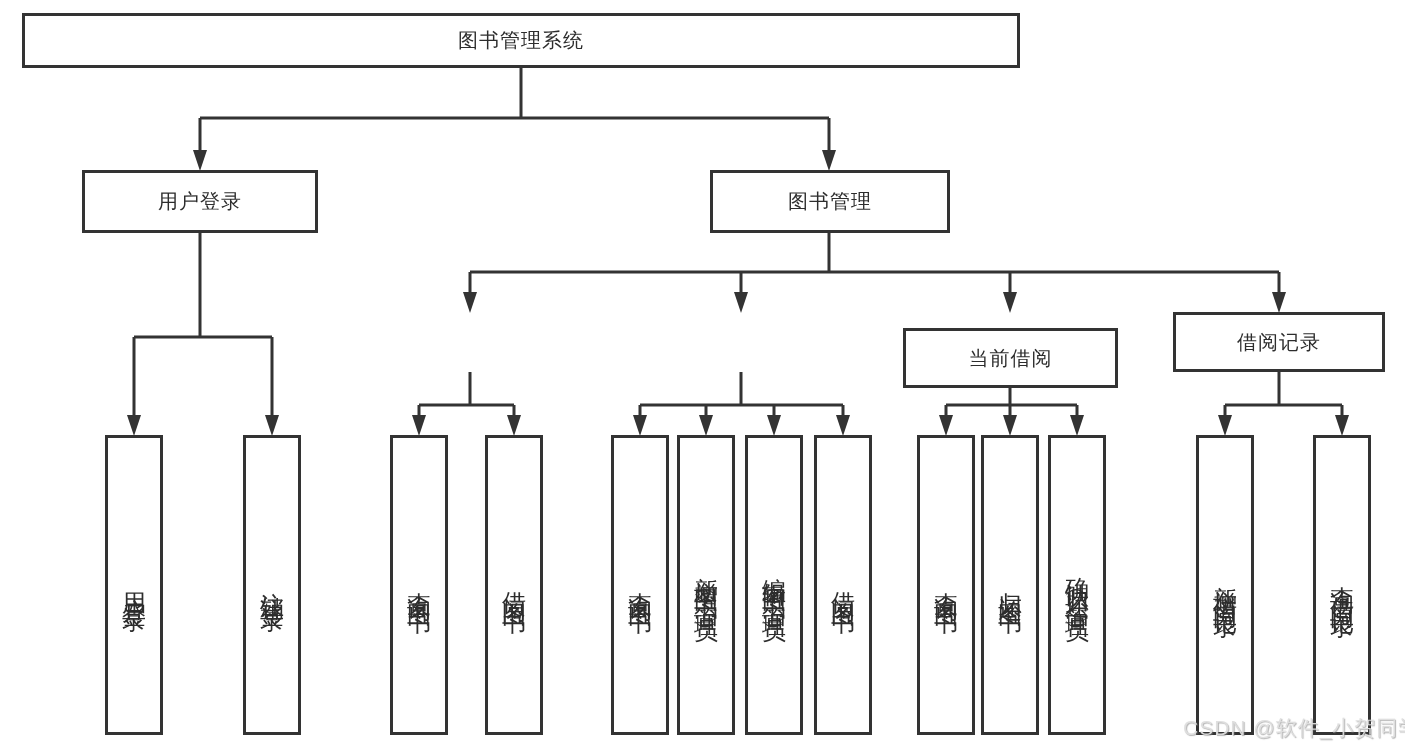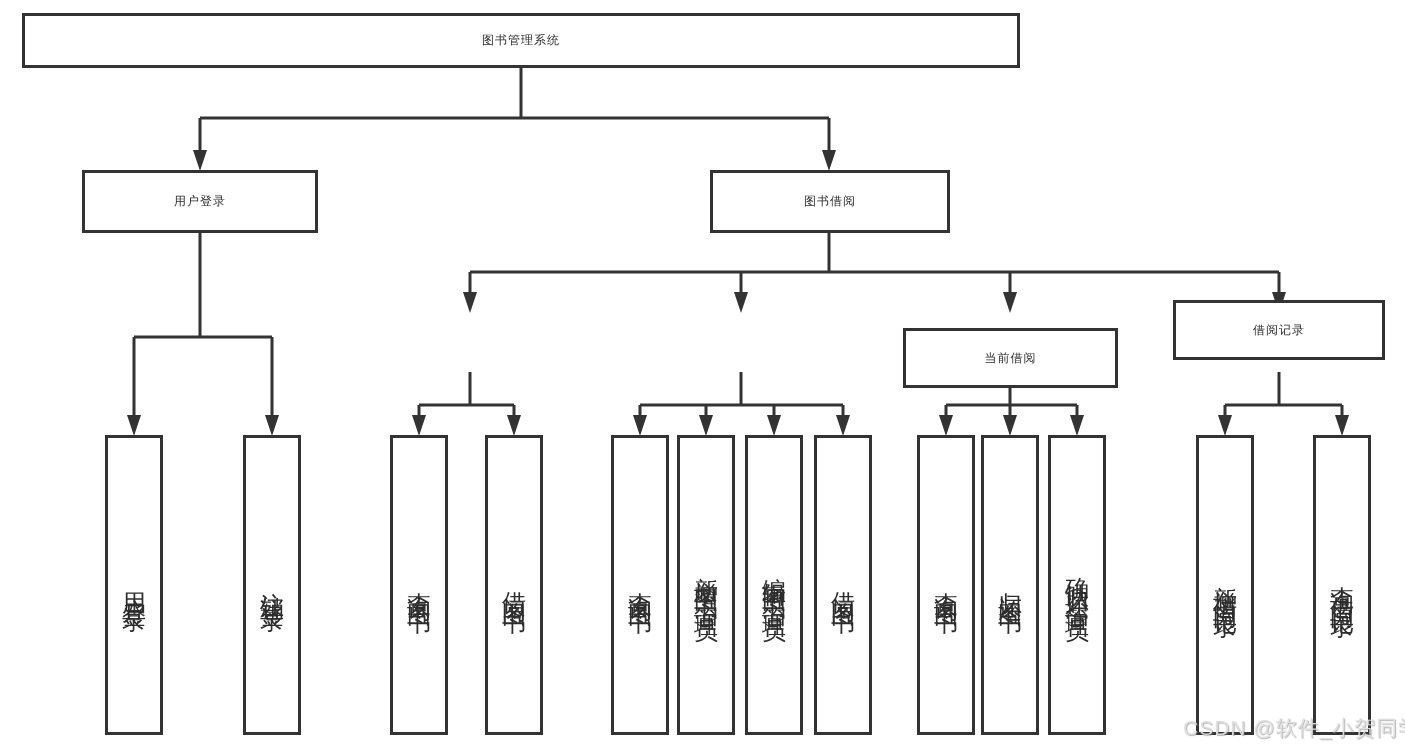--- a/index.html
+++ b/index.html
@@ -27,21 +27,21 @@
     position: absolute;
     box-sizing: border-box;
     background: #ffffff;
     border: 3px solid #333333;
     display: flex;
     align-items: center;
     justify-content: center;
     color: #2d2d2d;
   }
   .node {
-    font-size: 12px;
+    font-size: 20px;
     letter-spacing: 1px;
   }
   .leaf {
     width: 58px;
     top: 435px;
     height: 300px;
   }
   .vtext {
     writing-mode: vertical-rl;
     text-orientation: mixed;
@@ -102,27 +102,27 @@
   </svg>
 
   <div class="node" style="left:22px; top:13px; width:998px; height:55px;">
     <span>图书管理系统</span>
   </div>
 
   <div class="node" style="left:82px; top:170px; width:236px; height:63px;">
     <span>用户登录</span>
   </div>
   <div class="node" style="left:710px; top:170px; width:240px; height:63px;">
-    <span>图书借阅</span>
+    <span>图书管理</span>
   </div>
 
   <div class="node" style="left:903px; top:312px; width:215px; height:60px;margin-top:16px;">
     <span>当前借阅</span>
   </div>
-  <div class="node" style="left:1173px; top:300px; width:212px; height:60px;">
+  <div class="node" style="left:1173px; top:312px; width:212px; height:60px;">
     <span>借阅记录</span>
   </div>
 
   <div class="leaf" style="left:105px;">
     <span class="vtext">用户登录</span>
   </div>
   <div class="leaf" style="left:243px;">
     <span class="vtext">注销登录</span>
   </div>
 

